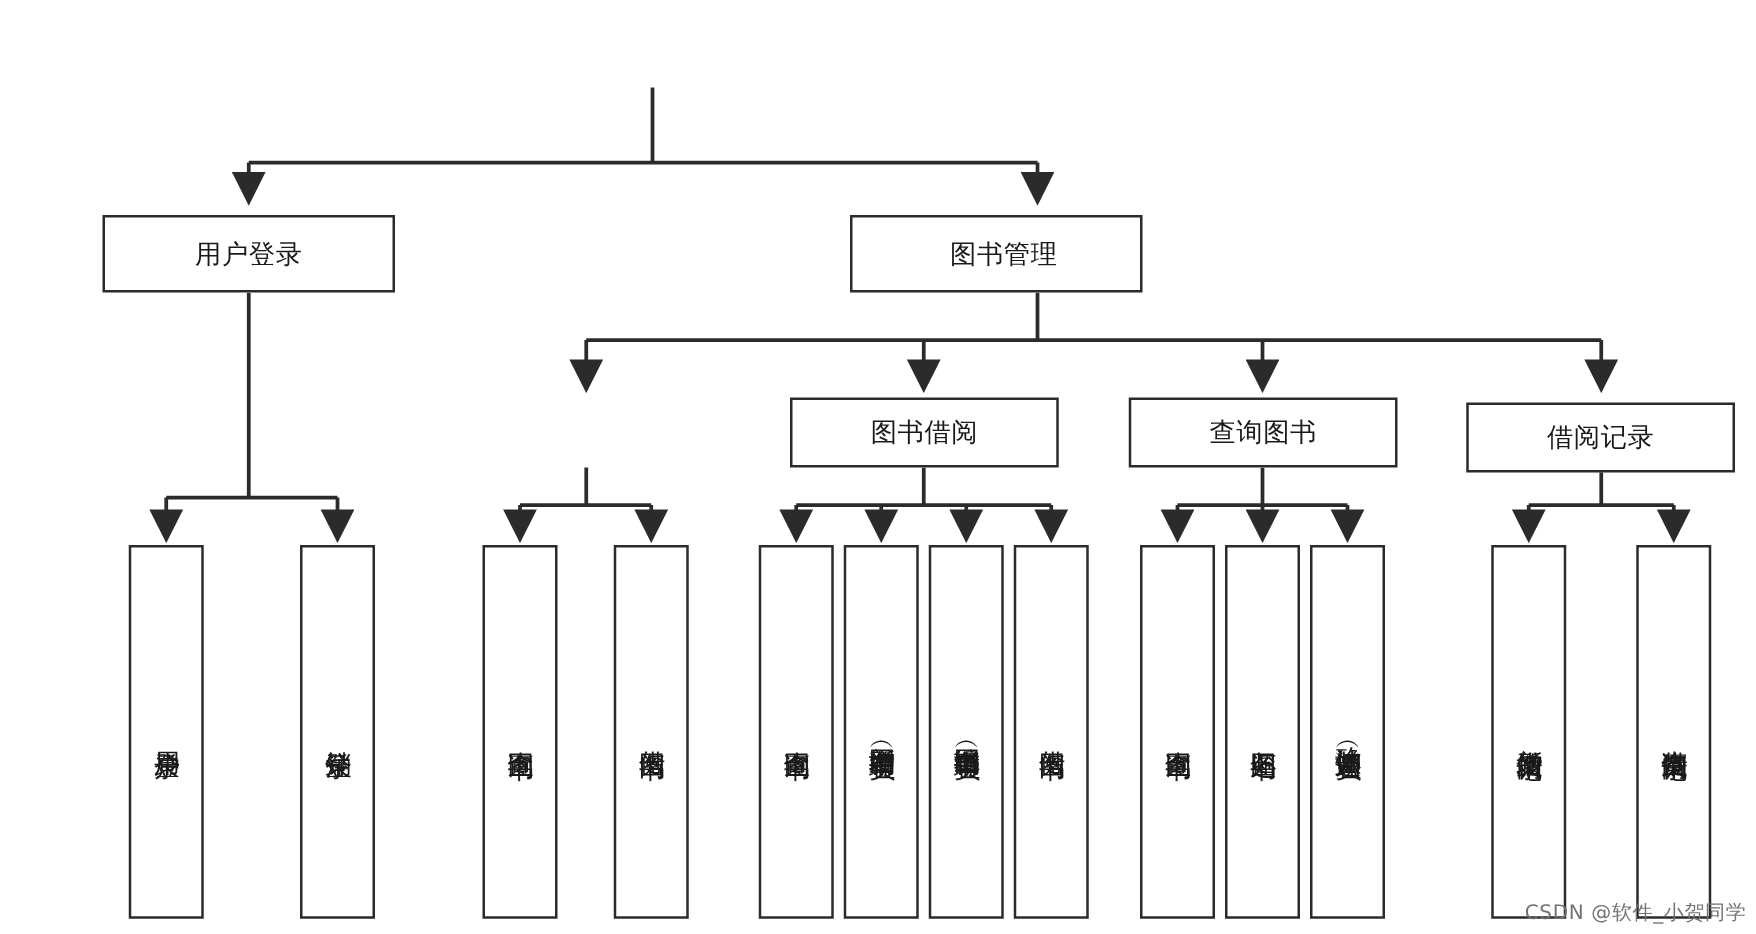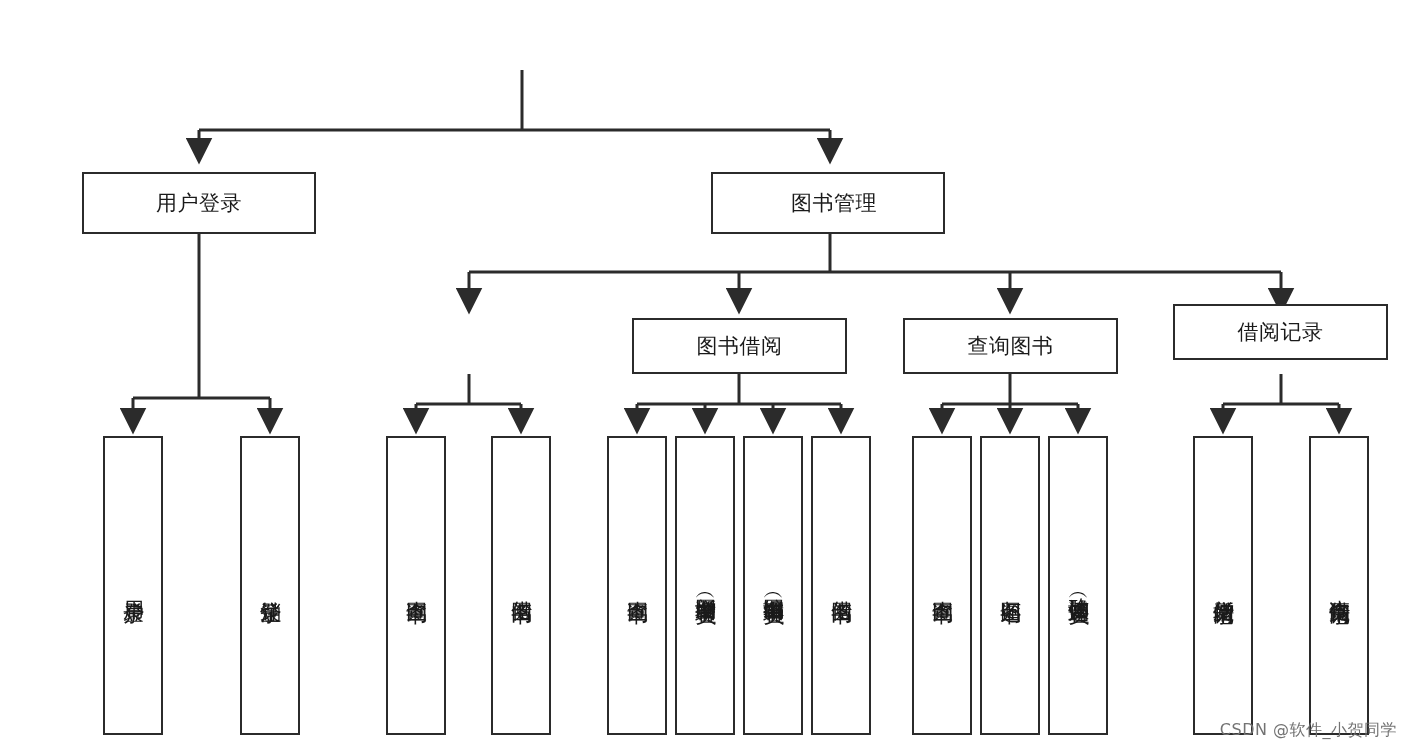--- a/index.html
+++ b/index.html
@@ -129,34 +129,34 @@
       <path d="M 1223 404 L 1223 430" marker-end="url(#arrow)"></path>
       <path d="M 1339 404 L 1339 430" marker-end="url(#arrow)"></path>
     </g>
   </svg>
 
 
   <div class="node horiz" style="left:82px; top:172px; width:234px; height:62px;">
     <span class="node-label">用户登录</span>
   </div>
 
-  <div class="node horiz" style="left:711px; top:172px; width:234px; height:62px;padding-left:12px;">
+  <div class="node horiz" style="left:680px; top:172px; width:234px; height:62px;padding-left:12px;">
     <span class="node-label">图书管理</span>
   </div>
 
 
   <div class="node horiz" style="left:632px; top:318px; width:215px; height:56px;align-items:center;">
     <span class="node-label">图书借阅</span>
   </div>
 
   <div class="node horiz" style="left:903px; top:318px; width:215px; height:56px;">
     <span class="node-label">查询图书</span>
   </div>
 
-  <div class="node horiz" style="left:1173px; top:304px; width:215px; height:56px;">
+  <div class="node horiz" style="left:1173px; top:322px; width:215px; height:56px;">
     <span class="node-label">借阅记录</span>
   </div>
 
   <div class="node vert" style="left:103px; top:436px; width:60px; height:299px;">
     <span class="node-label">用户登录</span>
   </div>
 
   <div class="node vert" style="left:240px; top:436px; width:60px; height:299px;">
     <span class="node-label">注销登录</span>
   </div>

